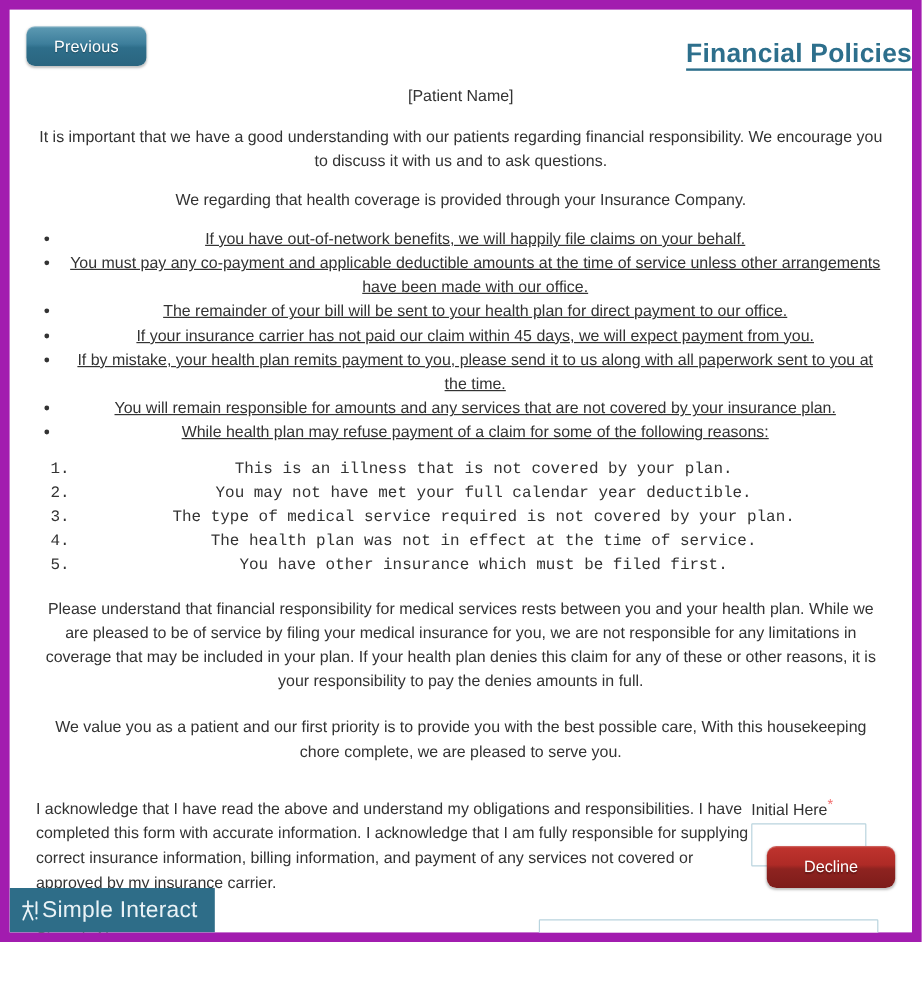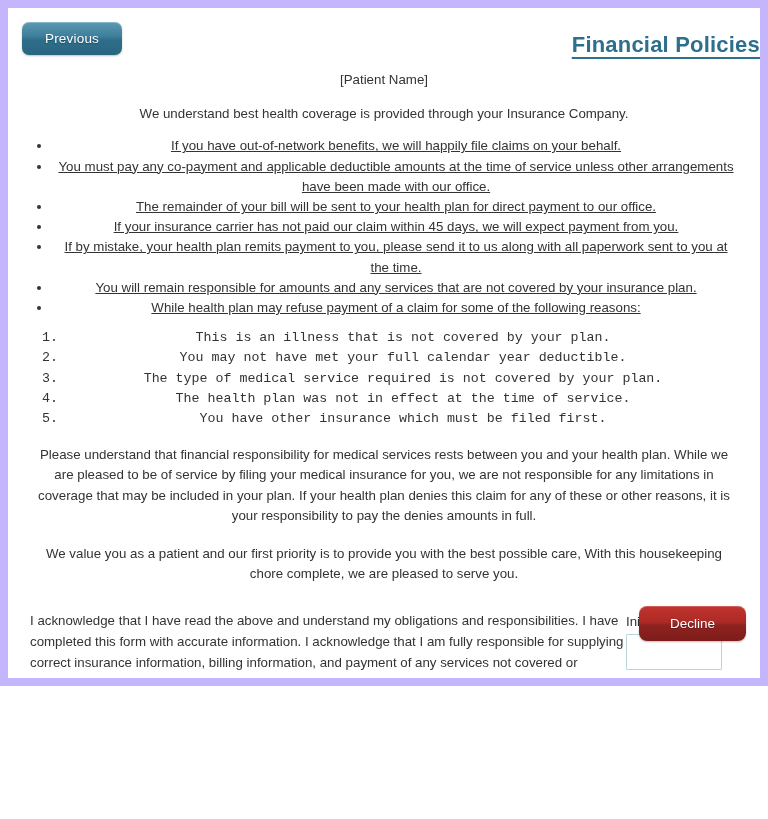--- a/index.html
+++ b/index.html
@@ -12,23 +12,23 @@
     height: 819px;
     background: #ffffff;
     font-family: "Liberation Sans", sans-serif;
     overflow: hidden;
   }
 
   
   #app-frame {
     position: relative;
     width: 768px;
-    height: 686px;
-    box-sizing: border-box;
-    background: #c4b5fd;
+    height: 785px;
+    box-sizing: border-box;
+    background: #a21caf;
     padding: 8px 8px 8px 8px;
   }
   #page-surface {
     position: relative;
     width: 100%;
     height: 100%;
     box-sizing: border-box;
     background: #ffffff;
     overflow: hidden;
   }
@@ -242,22 +242,23 @@
 
     <div id="header-row">
       <button id="previous-button">Previous</button>
       <div id="page-title">Financial Policies</div>
     </div>
 
     <div id="doc-body">
 
       <div id="patient-name">[Patient Name]</div>
 
-
-      <p class="para">We understand best health coverage is provided through your Insurance Company.</p>
+      <p class="para">It is important that we have a good understanding with our patients regarding financial responsibility. We encourage you to discuss it with us and to ask questions.</p>
+
+      <p class="para">We regarding that health coverage is provided through your Insurance Company.</p>
 
       <ul id="bullet-list">
         <li>If you have out-of-network benefits, we will happily file claims on your behalf.</li>
         <li>You must pay any co-payment and applicable deductible amounts at the time of service unless other arrangements have been made with our office.</li>
         <li>The remainder of your bill will be sent to your health plan for direct payment to our office.</li>
         <li>If your insurance carrier has not paid our claim within 45 days, we will expect payment from you.</li>
         <li>If by mistake, your health plan remits payment to you, please send it to us along with all paperwork sent to you at the time.</li>
         <li>You will remain responsible for amounts and any services that are not covered by your insurance plan.</li>
         <li>While health plan may refuse payment of a claim for some of the following reasons:</li>
       </ul>
@@ -286,15 +287,30 @@
     <div id="signer-row">
       <div id="signer-label">Signer's Name</div>
       <div id="signer-spacer"></div>
       <input id="signer-input" type="text" placeholder="" style="">
     </div>
 
     <div id="action-row">
       <button id="decline-button" class="action-btn">Decline</button>
     </div>
 
+    <div id="brand-tab">
+      <svg id="brand-icon" viewBox="0 0 15 20">
+        <g stroke="#e9f2f6" stroke-width="1.5" fill="none" stroke-linecap="round">
+          <line x1="1.2" y1="6.2" x2="9.4" y2="6.2"></line>
+          <line x1="5.3" y1="2.0" x2="5.3" y2="9.0"></line>
+          <line x1="5.3" y1="8.4" x2="1.4" y2="17.4"></line>
+          <line x1="5.3" y1="8.4" x2="9.2" y2="17.4"></line>
+        </g>
+        <g fill="#e9f2f6">
+          <rect x="11.6" y="2.0" width="1.6" height="11.0" rx="0.6"></rect>
+          <rect x="11.6" y="15.2" width="1.6" height="2.0" rx="0.6"></rect>
+        </g>
+      </svg>
+      <span id="brand-name">Simple Interact</span>
+    </div>
 
   </div>
 </div>
 
 </body></html>

